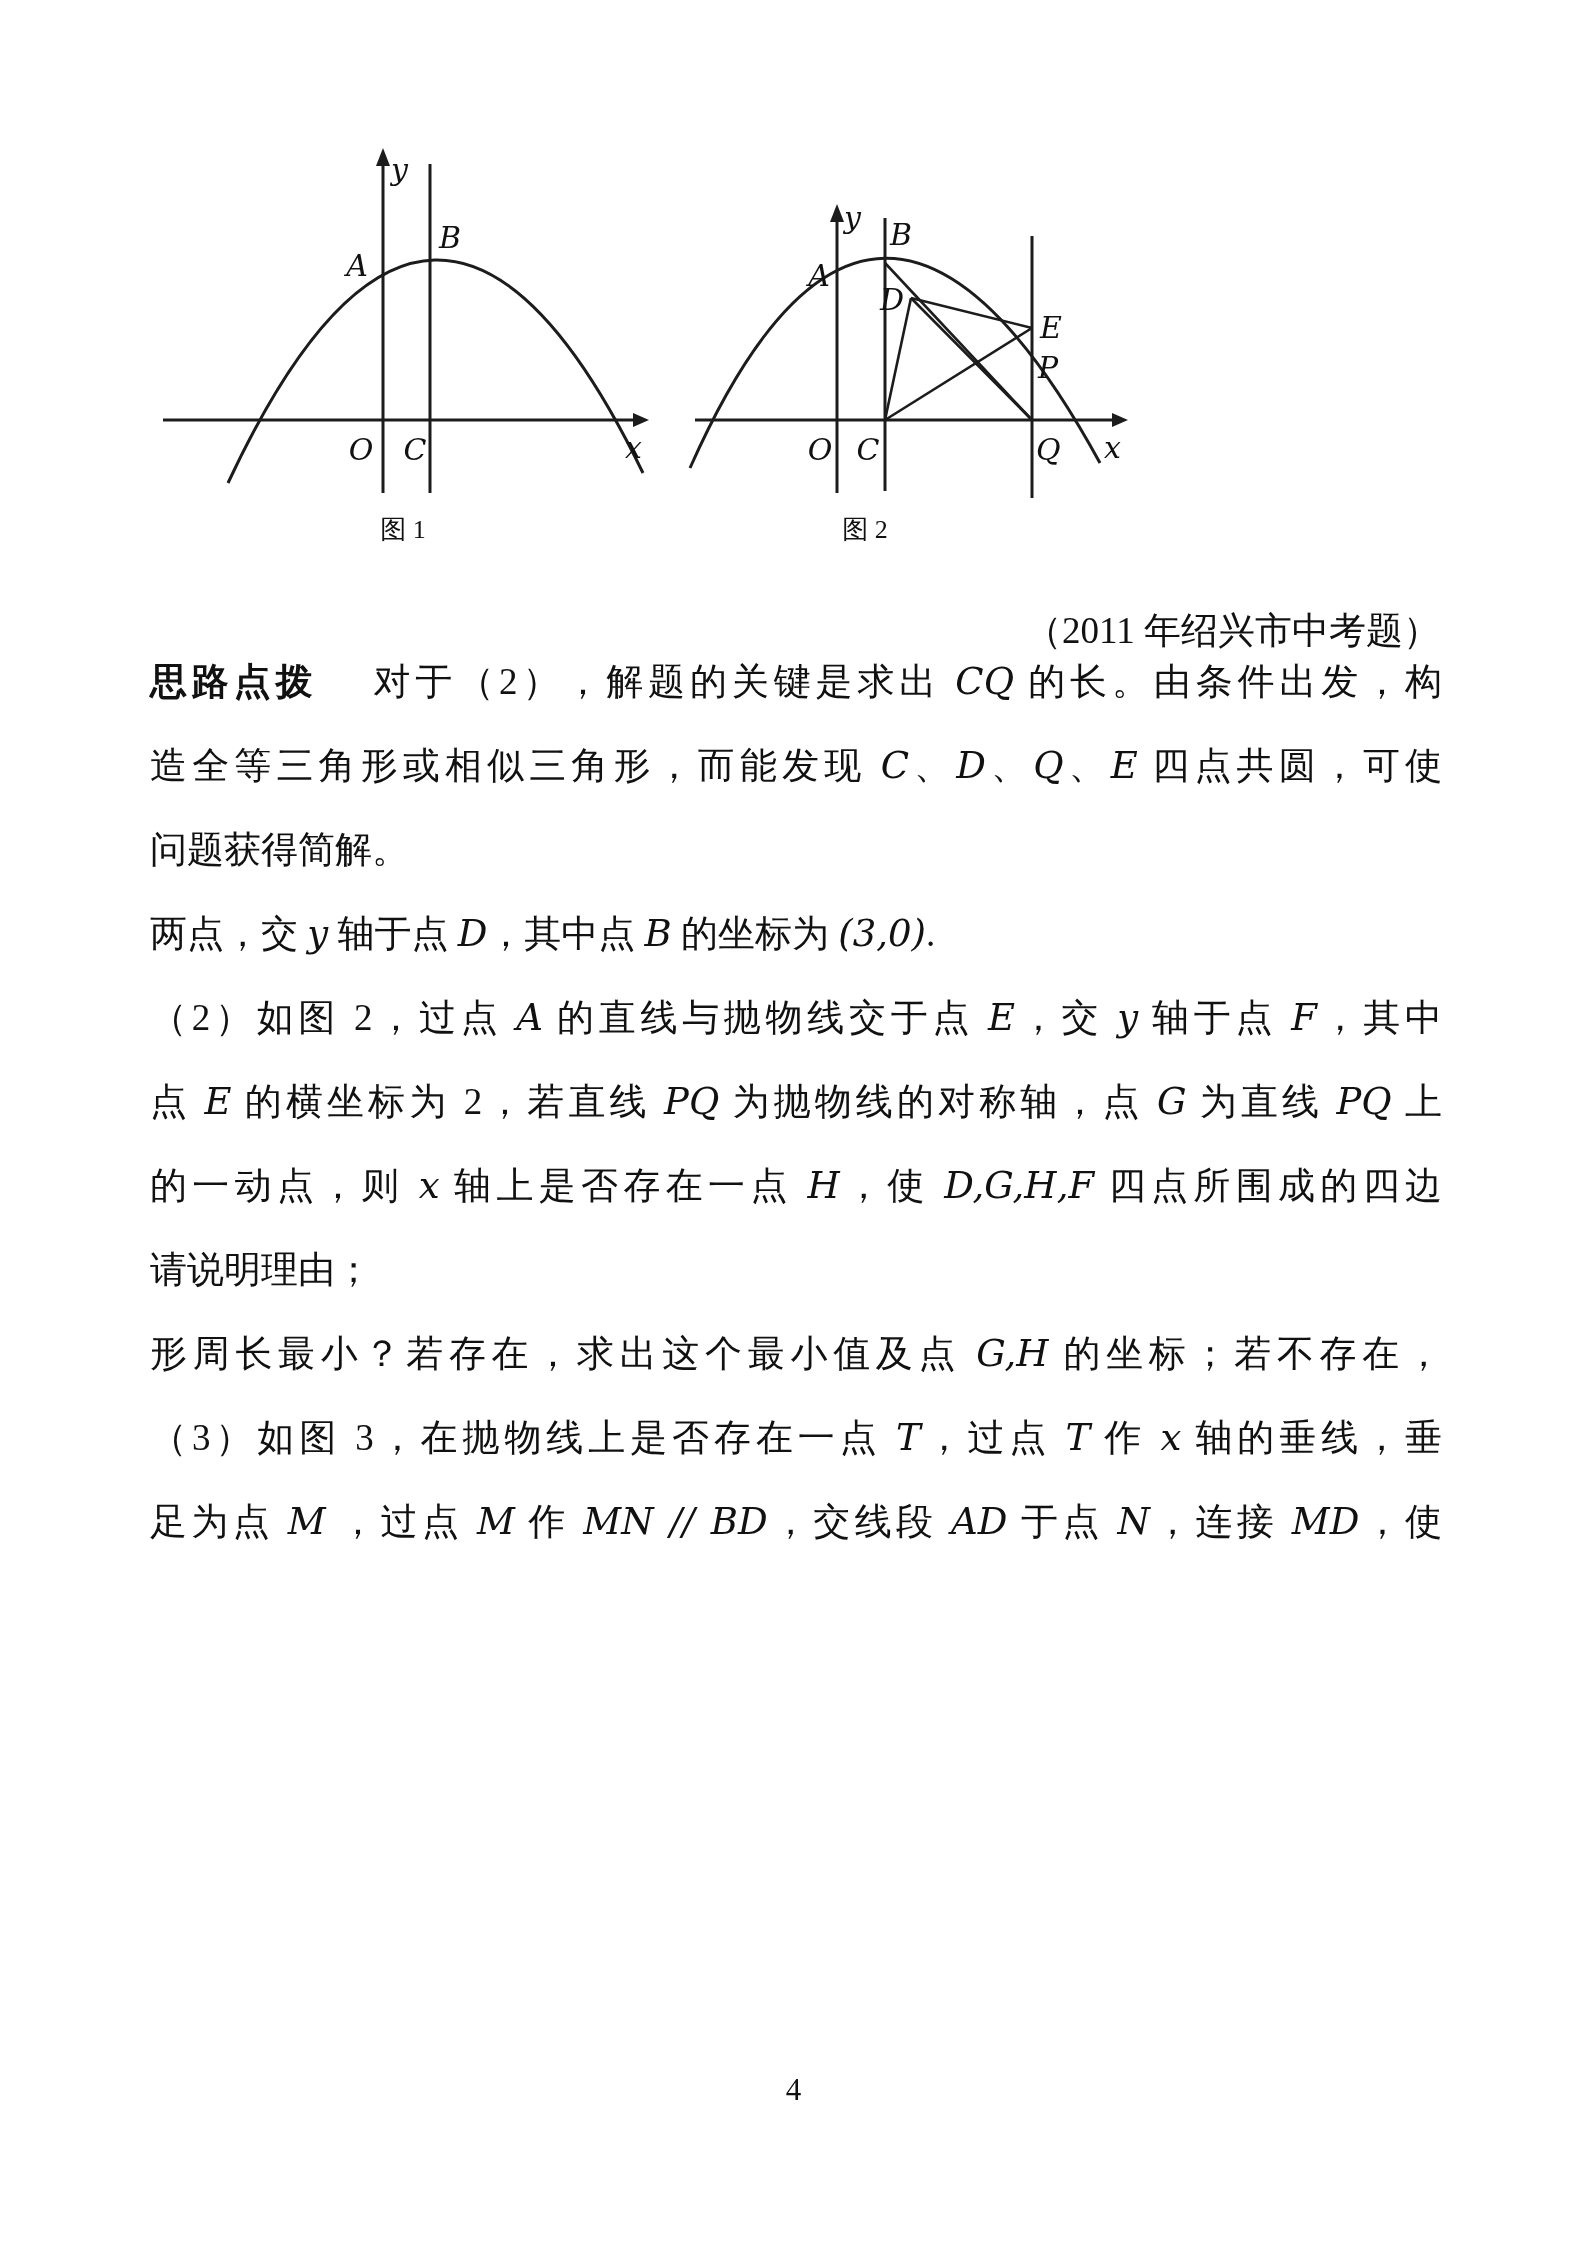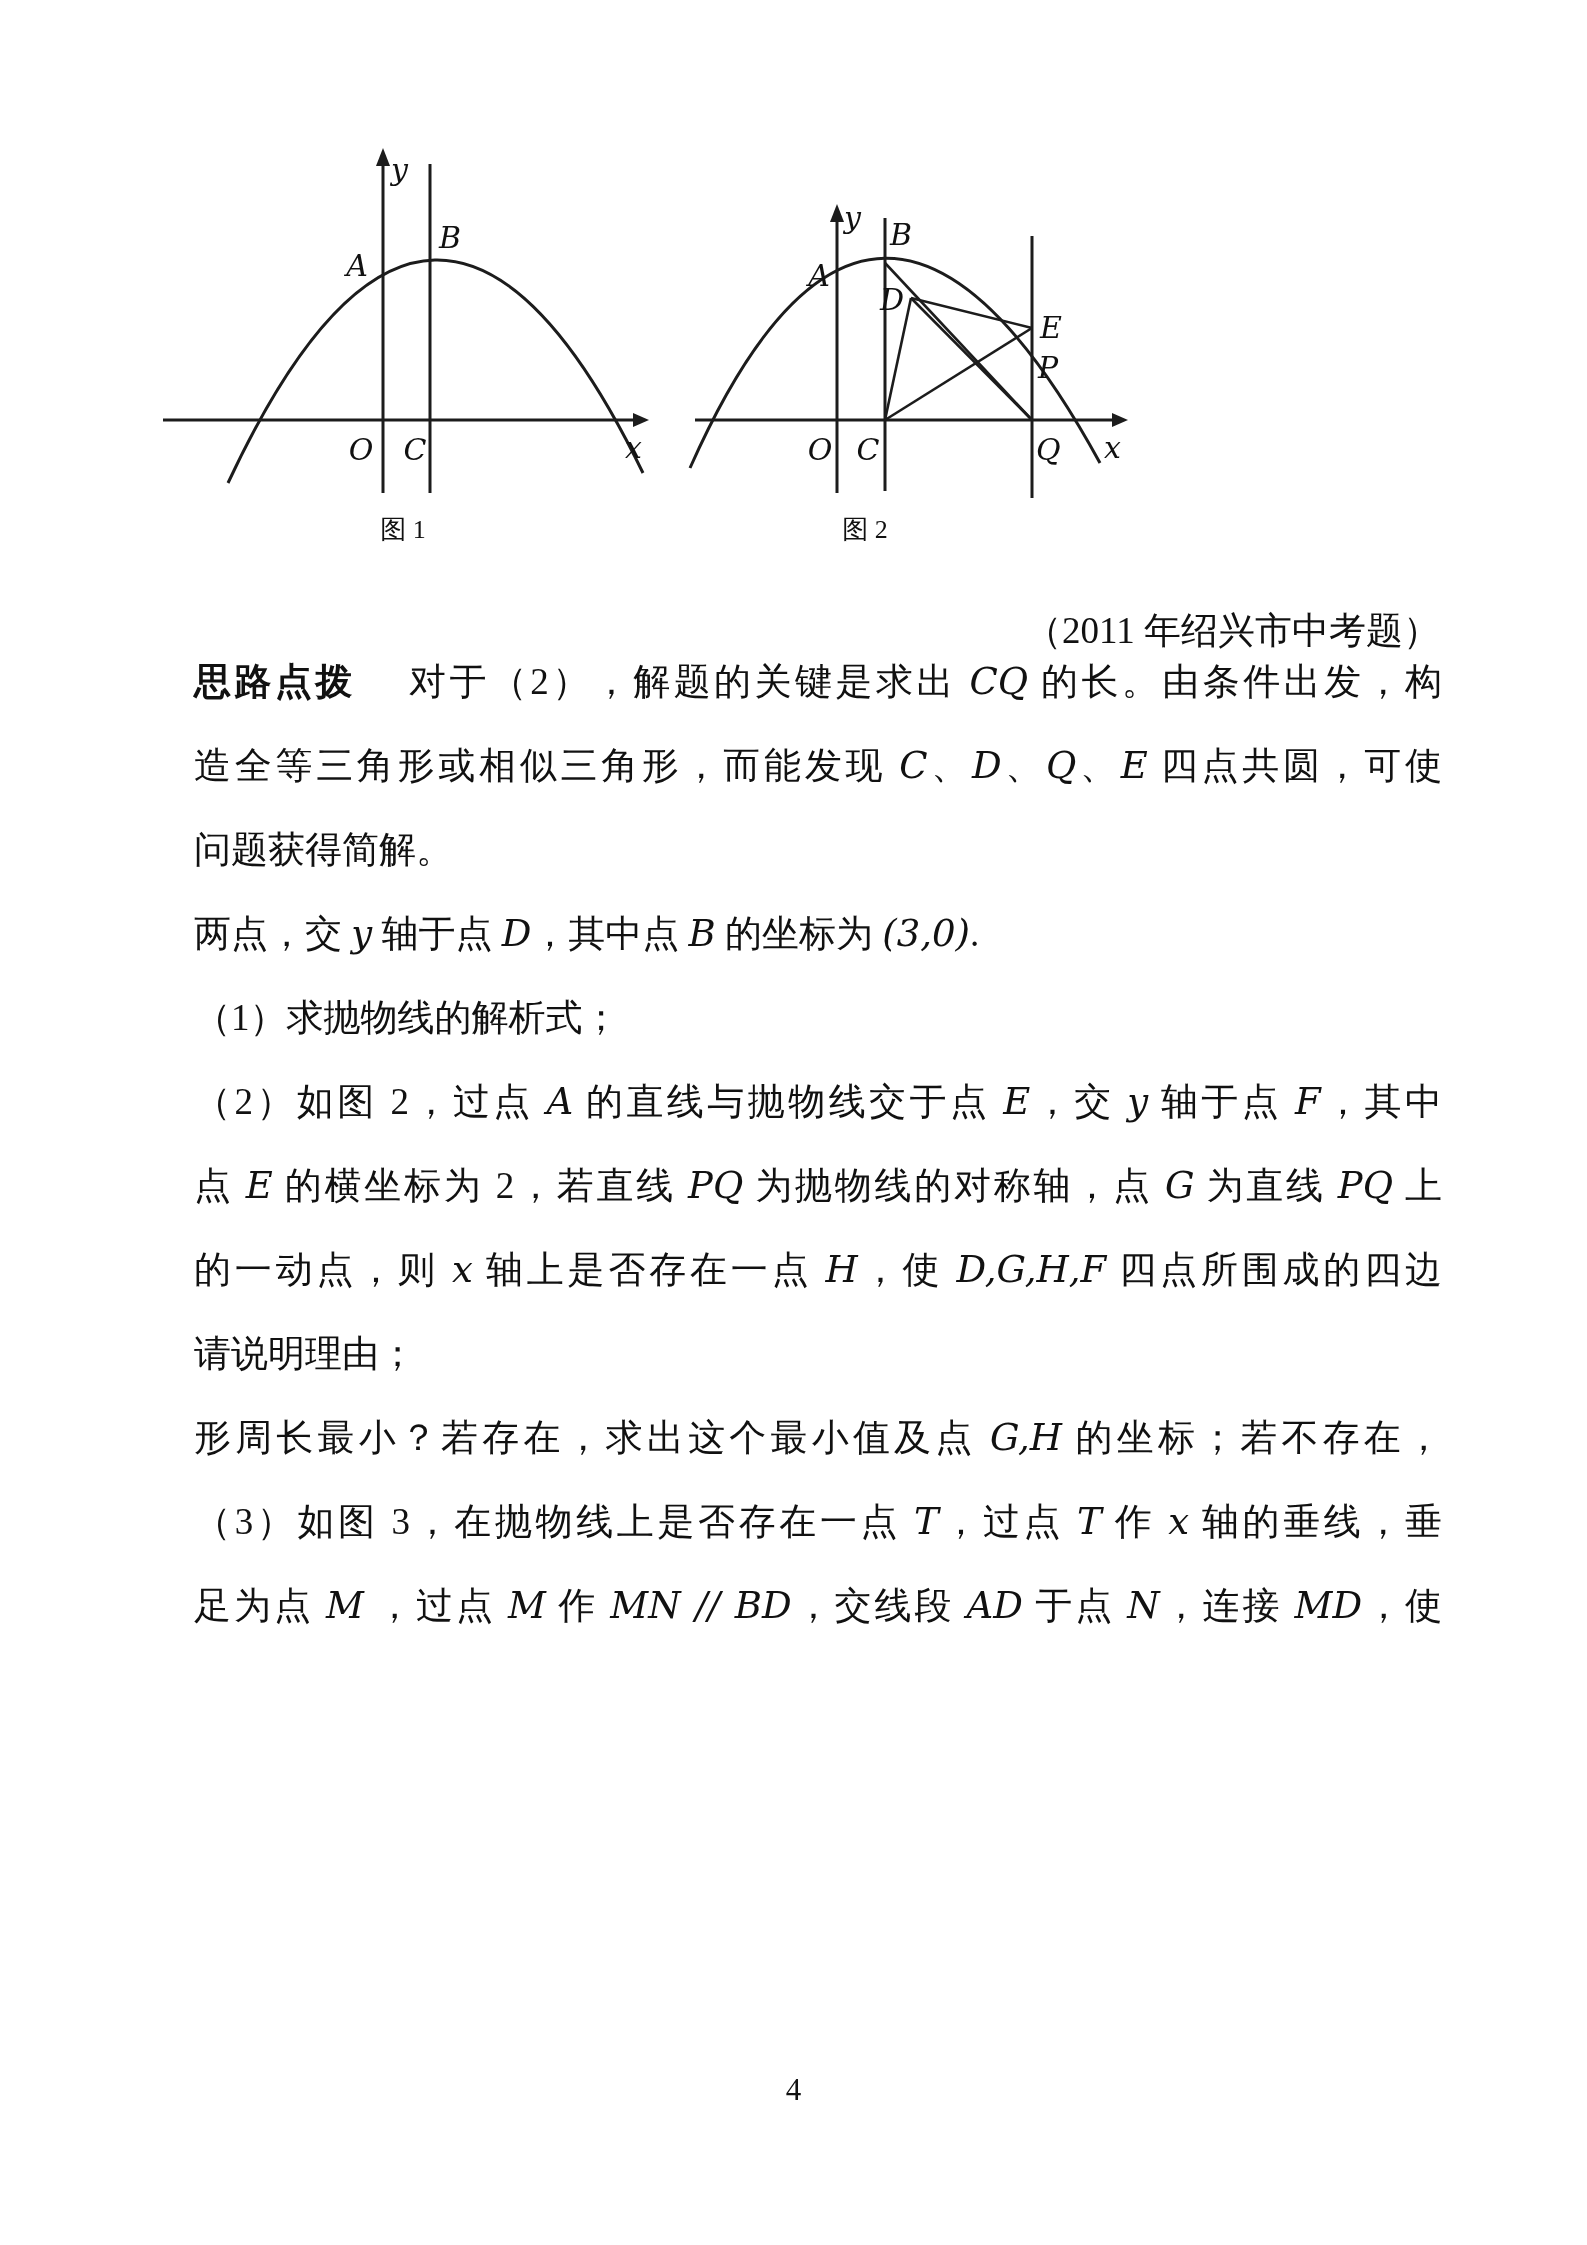--- a/index.html
+++ b/index.html
@@ -9,21 +9,21 @@
   .fig1{left:163px;top:138px;width:490px;height:410px;}
   .fig2{left:680px;top:138px;width:455px;height:410px;}
   svg{display:block;}
   svg .stroke{stroke:#1c1c1c;stroke-width:3;fill:none;}
   svg .thin{stroke:#1c1c1c;stroke-width:2.6;fill:none;}
   svg .arrow{fill:#1c1c1c;stroke:none;}
   svg text{font-family:"DejaVu Serif", serif;font-size:30px;font-style:italic;fill:#111;}
   svg text.cap{font-style:normal;font-size:26px;font-family:"Liberation Serif", serif;}
   .attribution{position:absolute;top:560px;left:150px;right:147px;text-align:right;
                font-size:37px;line-height:56px;margin-top:43px;}
-  .body-text{position:absolute;top:640px;left:150px;right:145px;margin-left:44px;}
+  .body-text{position:absolute;top:640px;left:150px;right:145px;}
   .line{font-size:37px;line-height:84px;min-height:84px;}
   .line.full{text-align:justify;text-align-last:justify;}
   .cn{font-family:"Liberation Serif", serif;}
   .b{font-weight:bold;}
   .it{font-style:italic;font-family:"DejaVu Serif","DejaVu Sans",serif;}
   .page-number{position:absolute;top:2072px;left:0;right:0;text-align:center;font-size:31px;}
 </style>
 </head>
 <body>
 
@@ -85,21 +85,20 @@
     </svg>
   </div>
 
   <div class="attribution">（2011 年绍兴市中考题）</div>
 
   <div class="body-text">
       <div class="line full"><span class="b">思路点拨</span><span class="cn">　 对于（2），解题的关键是求出 </span><span class="it">CQ</span><span class="cn"> 的长。由条件出发，构</span></div>
       <div class="line full"><span class="cn">造全等三角形或相似三角形，而能发现 </span><span class="it">C</span><span class="cn">、</span><span class="it">D</span><span class="cn">、</span><span class="it">Q</span><span class="cn">、</span><span class="it">E</span><span class="cn"> 四点共圆，可使</span></div>
       <div class="line"><span class="cn">问题获得简解。</span></div>
       <div class="line"><span class="cn">两点，交 </span><span class="it">y</span><span class="cn"> 轴于点 </span><span class="it">D</span><span class="cn">，其中点 </span><span class="it">B</span><span class="cn"> 的坐标为 </span><span class="it">(3,0)</span><span class="cn">.</span></div>
-      <div class="line"><span class="cn">（1）求抛物线的解析式；</span></div>
       <div class="line full"><span class="cn">（2）如图 2，过点 </span><span class="it">A</span><span class="cn"> 的直线与抛物线交于点 </span><span class="it">E</span><span class="cn">，交 </span><span class="it">y</span><span class="cn"> 轴于点 </span><span class="it">F</span><span class="cn">，其中</span></div>
       <div class="line full"><span class="cn">点 </span><span class="it">E</span><span class="cn"> 的横坐标为 2，若直线 </span><span class="it">PQ</span><span class="cn"> 为抛物线的对称轴，点 </span><span class="it">G</span><span class="cn"> 为直线 </span><span class="it">PQ</span><span class="cn"> 上</span></div>
       <div class="line full"><span class="cn">的一动点，则 </span><span class="it">x</span><span class="cn"> 轴上是否存在一点 </span><span class="it">H</span><span class="cn">，使 </span><span class="it">D,G,H,F</span><span class="cn"> 四点所围成的四边</span></div>
       <div class="line"><span class="cn">请说明理由；</span></div>
       <div class="line full"><span class="cn">形周长最小？若存在，求出这个最小值及点 </span><span class="it">G,H</span><span class="cn"> 的坐标；若不存在，</span></div>
       <div class="line full"><span class="cn">（3）如图 3，在抛物线上是否存在一点 </span><span class="it">T</span><span class="cn">，过点 </span><span class="it">T</span><span class="cn"> 作 </span><span class="it">x</span><span class="cn"> 轴的垂线，垂</span></div>
       <div class="line full"><span class="cn">足为点 </span><span class="it">M</span><span class="cn"> ，过点 </span><span class="it">M</span><span class="cn"> 作 </span><span class="it">MN // BD</span><span class="cn">，交线段 </span><span class="it">AD</span><span class="cn"> 于点 </span><span class="it">N</span><span class="cn">，连接 </span><span class="it">MD</span><span class="cn">，使</span></div>
     </div>
 
   <div class="page-number">4</div>

